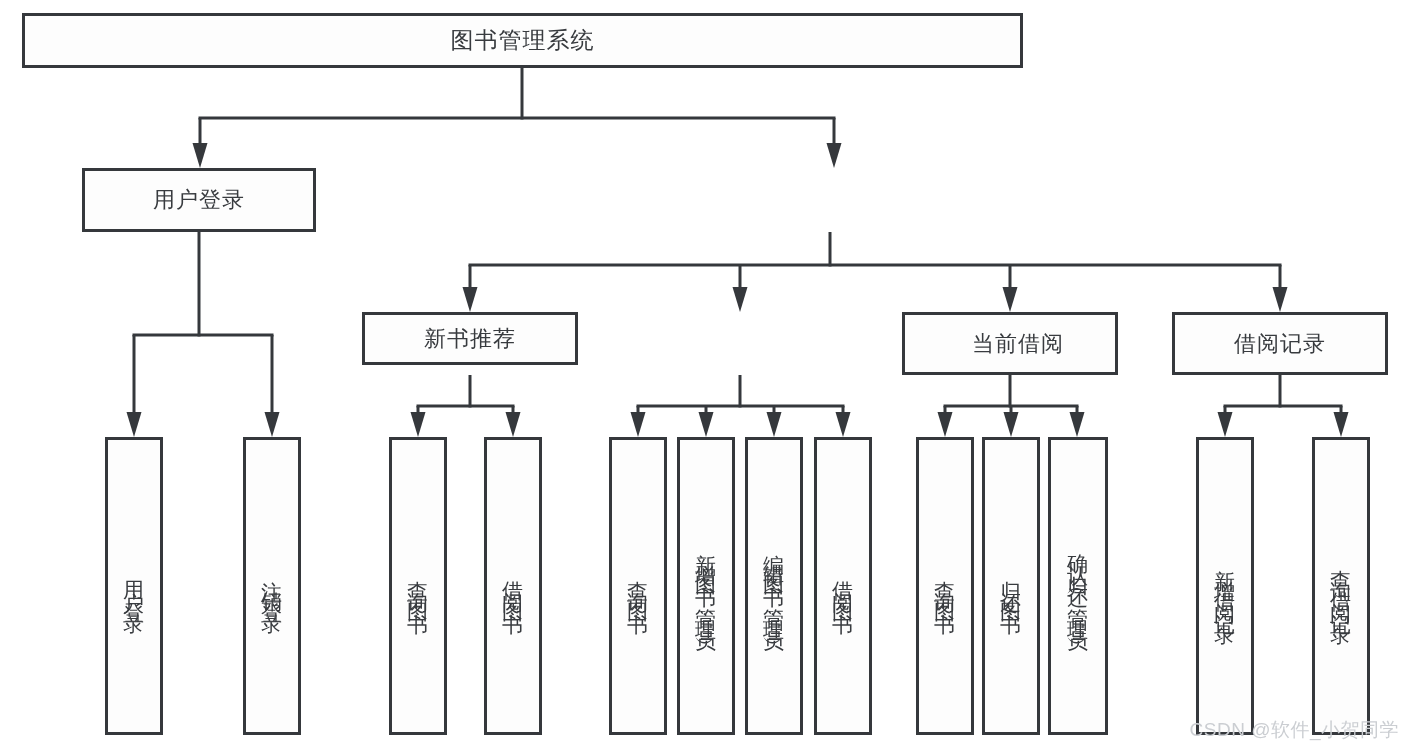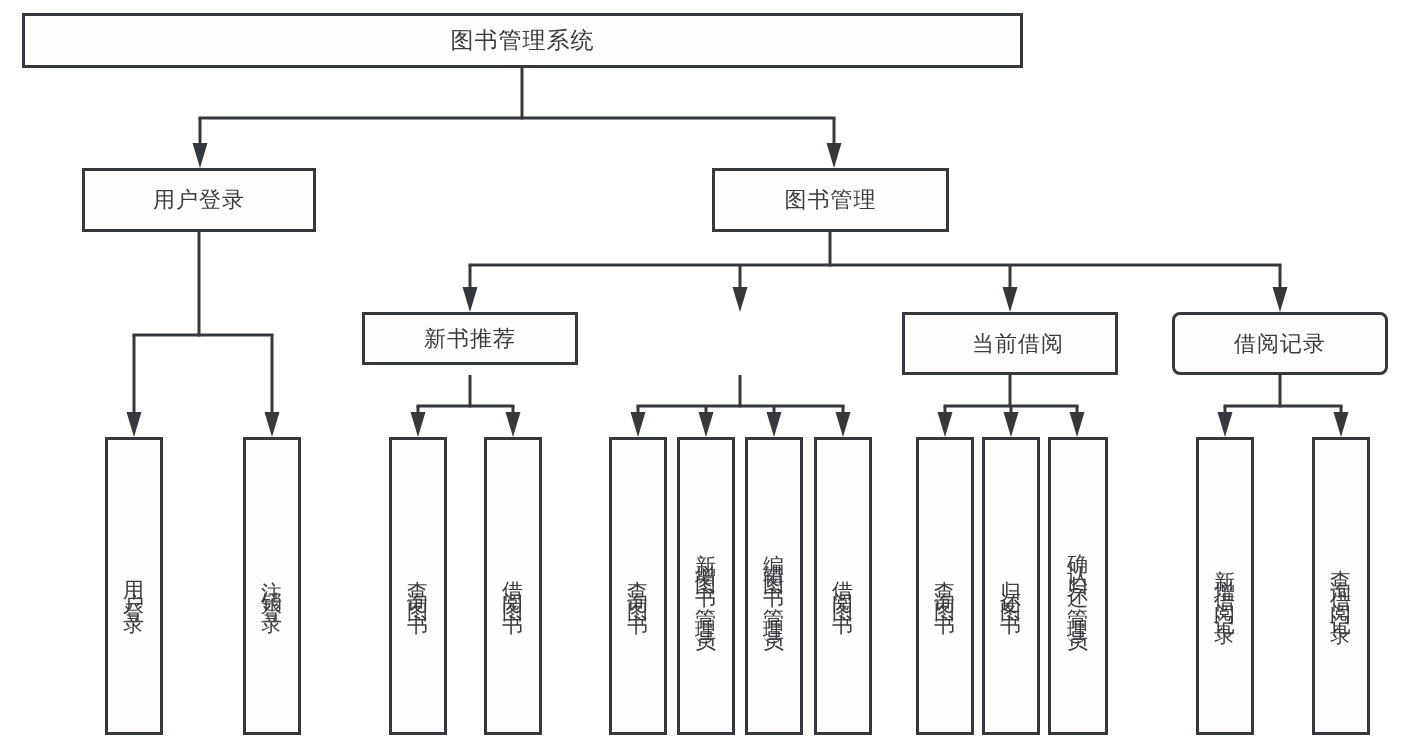--- a/index.html
+++ b/index.html
@@ -106,31 +106,28 @@
     </g>
   </svg>
 
   <div class="node h root" style="left:22px;top:13px;width:1001px;height:55px;">
     <span>图书管理系统</span>
   </div>
 
   <div class="node h" style="left:82px;top:168px;width:234px;height:64px;">
     <span>用户登录</span>
   </div>
-  <div class="node h" style="left:712px;top:168px;width:237px;height:64px;">
-    <span>图书管理</span>
-  </div>
 
   <div class="node h" style="left:362px;top:312px;width:216px;height:53px;">
     <span>新书推荐</span>
   </div>
   <div class="node h" style="left:902px;top:312px;width:216px;height:63px;padding-left:16px;">
     <span>当前借阅</span>
   </div>
-  <div class="node h" style="left:1172px;top:312px;width:216px;height:63px;border-radius:8px;">
+  <div class="node h" style="left:1172px;top:312px;width:216px;height:63px;">
     <span>借阅记录</span>
   </div>
 
   <div class="node vert" style="left:105px;top:437px;width:58px;height:298px;">
     <span>用户登录</span>
   </div>
   <div class="node vert" style="left:243px;top:437px;width:58px;height:298px;">
     <span>注销登录</span>
   </div>
 
@@ -164,13 +161,14 @@
     <span>确认归还（管理员）</span>
   </div>
 
   <div class="node vert" style="left:1196px;top:437px;width:58px;height:298px;">
     <span>新增借阅记录</span>
   </div>
   <div class="node vert" style="left:1312px;top:437px;width:58px;height:298px;">
     <span>查询借阅记录</span>
   </div>
 
+  <div class="watermark">CSDN @软件_小贺同学</div>
 </div>
 
 </body></html>

